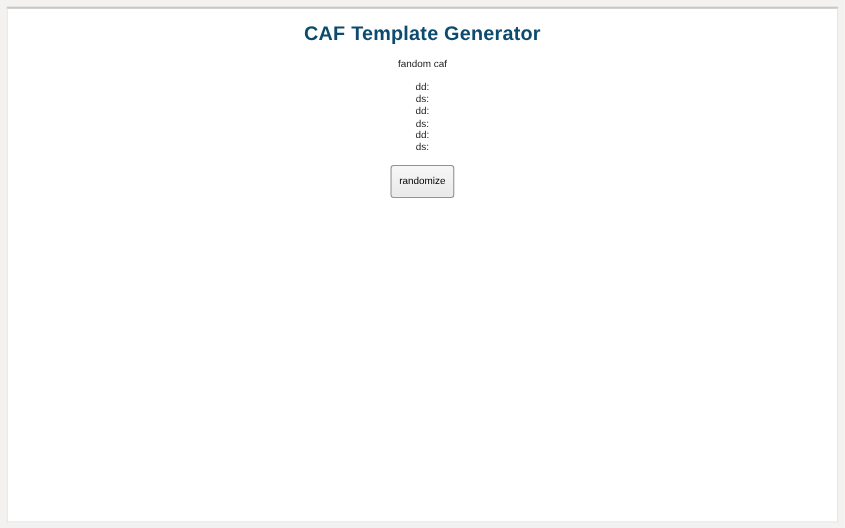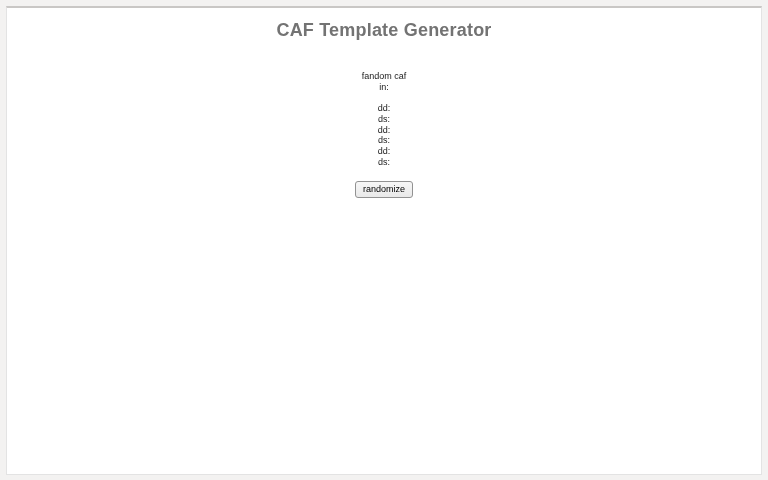--- a/index.html
+++ b/index.html
@@ -25,57 +25,56 @@
     border: 1px solid #e3e3e3;
     border-top: 2px solid #c9c7c5;
     text-align: center;
     box-sizing: border-box;
   }
   .title {
     font-size: 18px;
     font-weight: bold;
     line-height: 22px;
     margin-top: 11px;
-    color: #737373;
+    color: #0c4a6e;
     letter-spacing: 0.2px;
   }
   .lines {
-    margin-top: 30px;
+    margin-top: 12px;
     font-size: 9px;
     line-height: 10.7px;
     color: #1a1a1a;
   }
   .tline {
     min-height: 10.7px;
   }
   .btn-row {
     margin-top: 11px;
   }
   button.randomize {
     font-family: "Liberation Sans", sans-serif;
     font-size: 9px;
     line-height: 11px;
     color: #000;
-    height: 17px;
+    height: 30px;
     padding: 1px 7px;
     border: 1px solid #929292;
     border-radius: 3px;
     background: linear-gradient(#f7f7f7, #e9e9e9);
     cursor: pointer;
   }
 </style>
 </head>
 <body>
 
 <div class="page">
   <div class="title">CAF Template Generator</div>
 
   <div class="lines">
     <div class="tline">fandom caf</div>
-    <div class="tline">in:</div>
     <div class="tline"></div>
     <div class="tline">dd:</div>
     <div class="tline">ds:</div>
     <div class="tline">dd:</div>
     <div class="tline">ds:</div>
     <div class="tline">dd:</div>
     <div class="tline">ds:</div>
   </div>
 
   <div class="btn-row">

